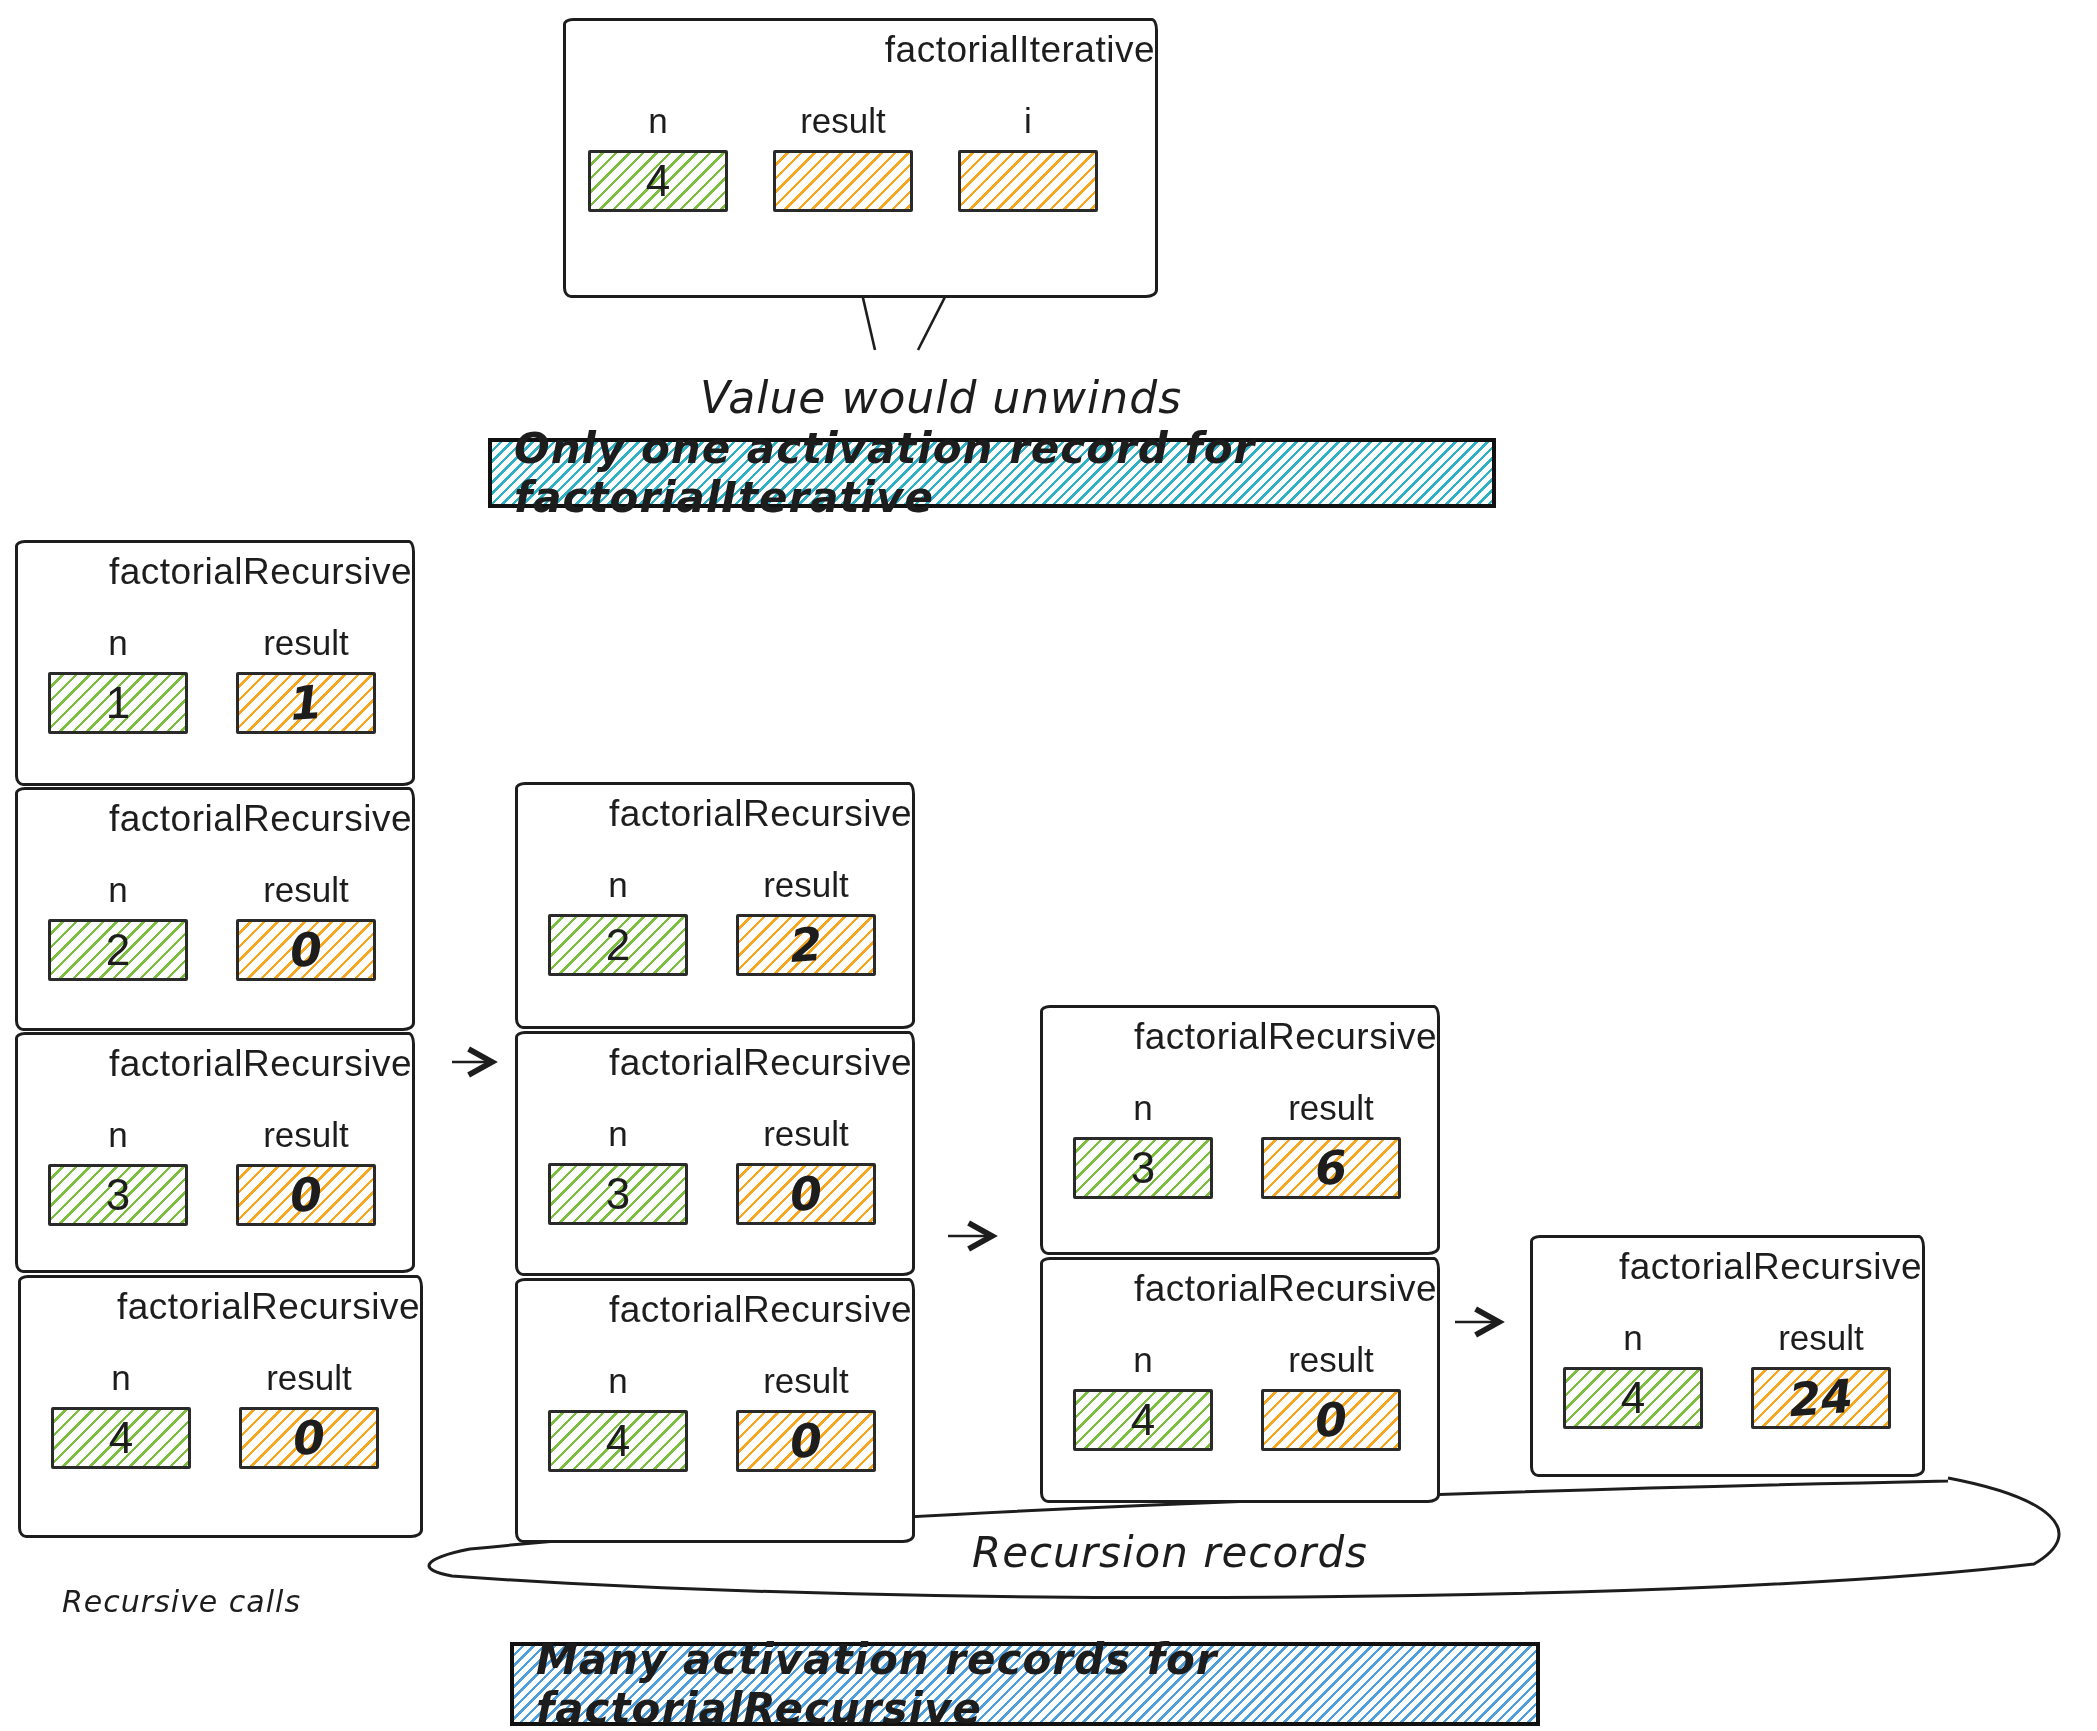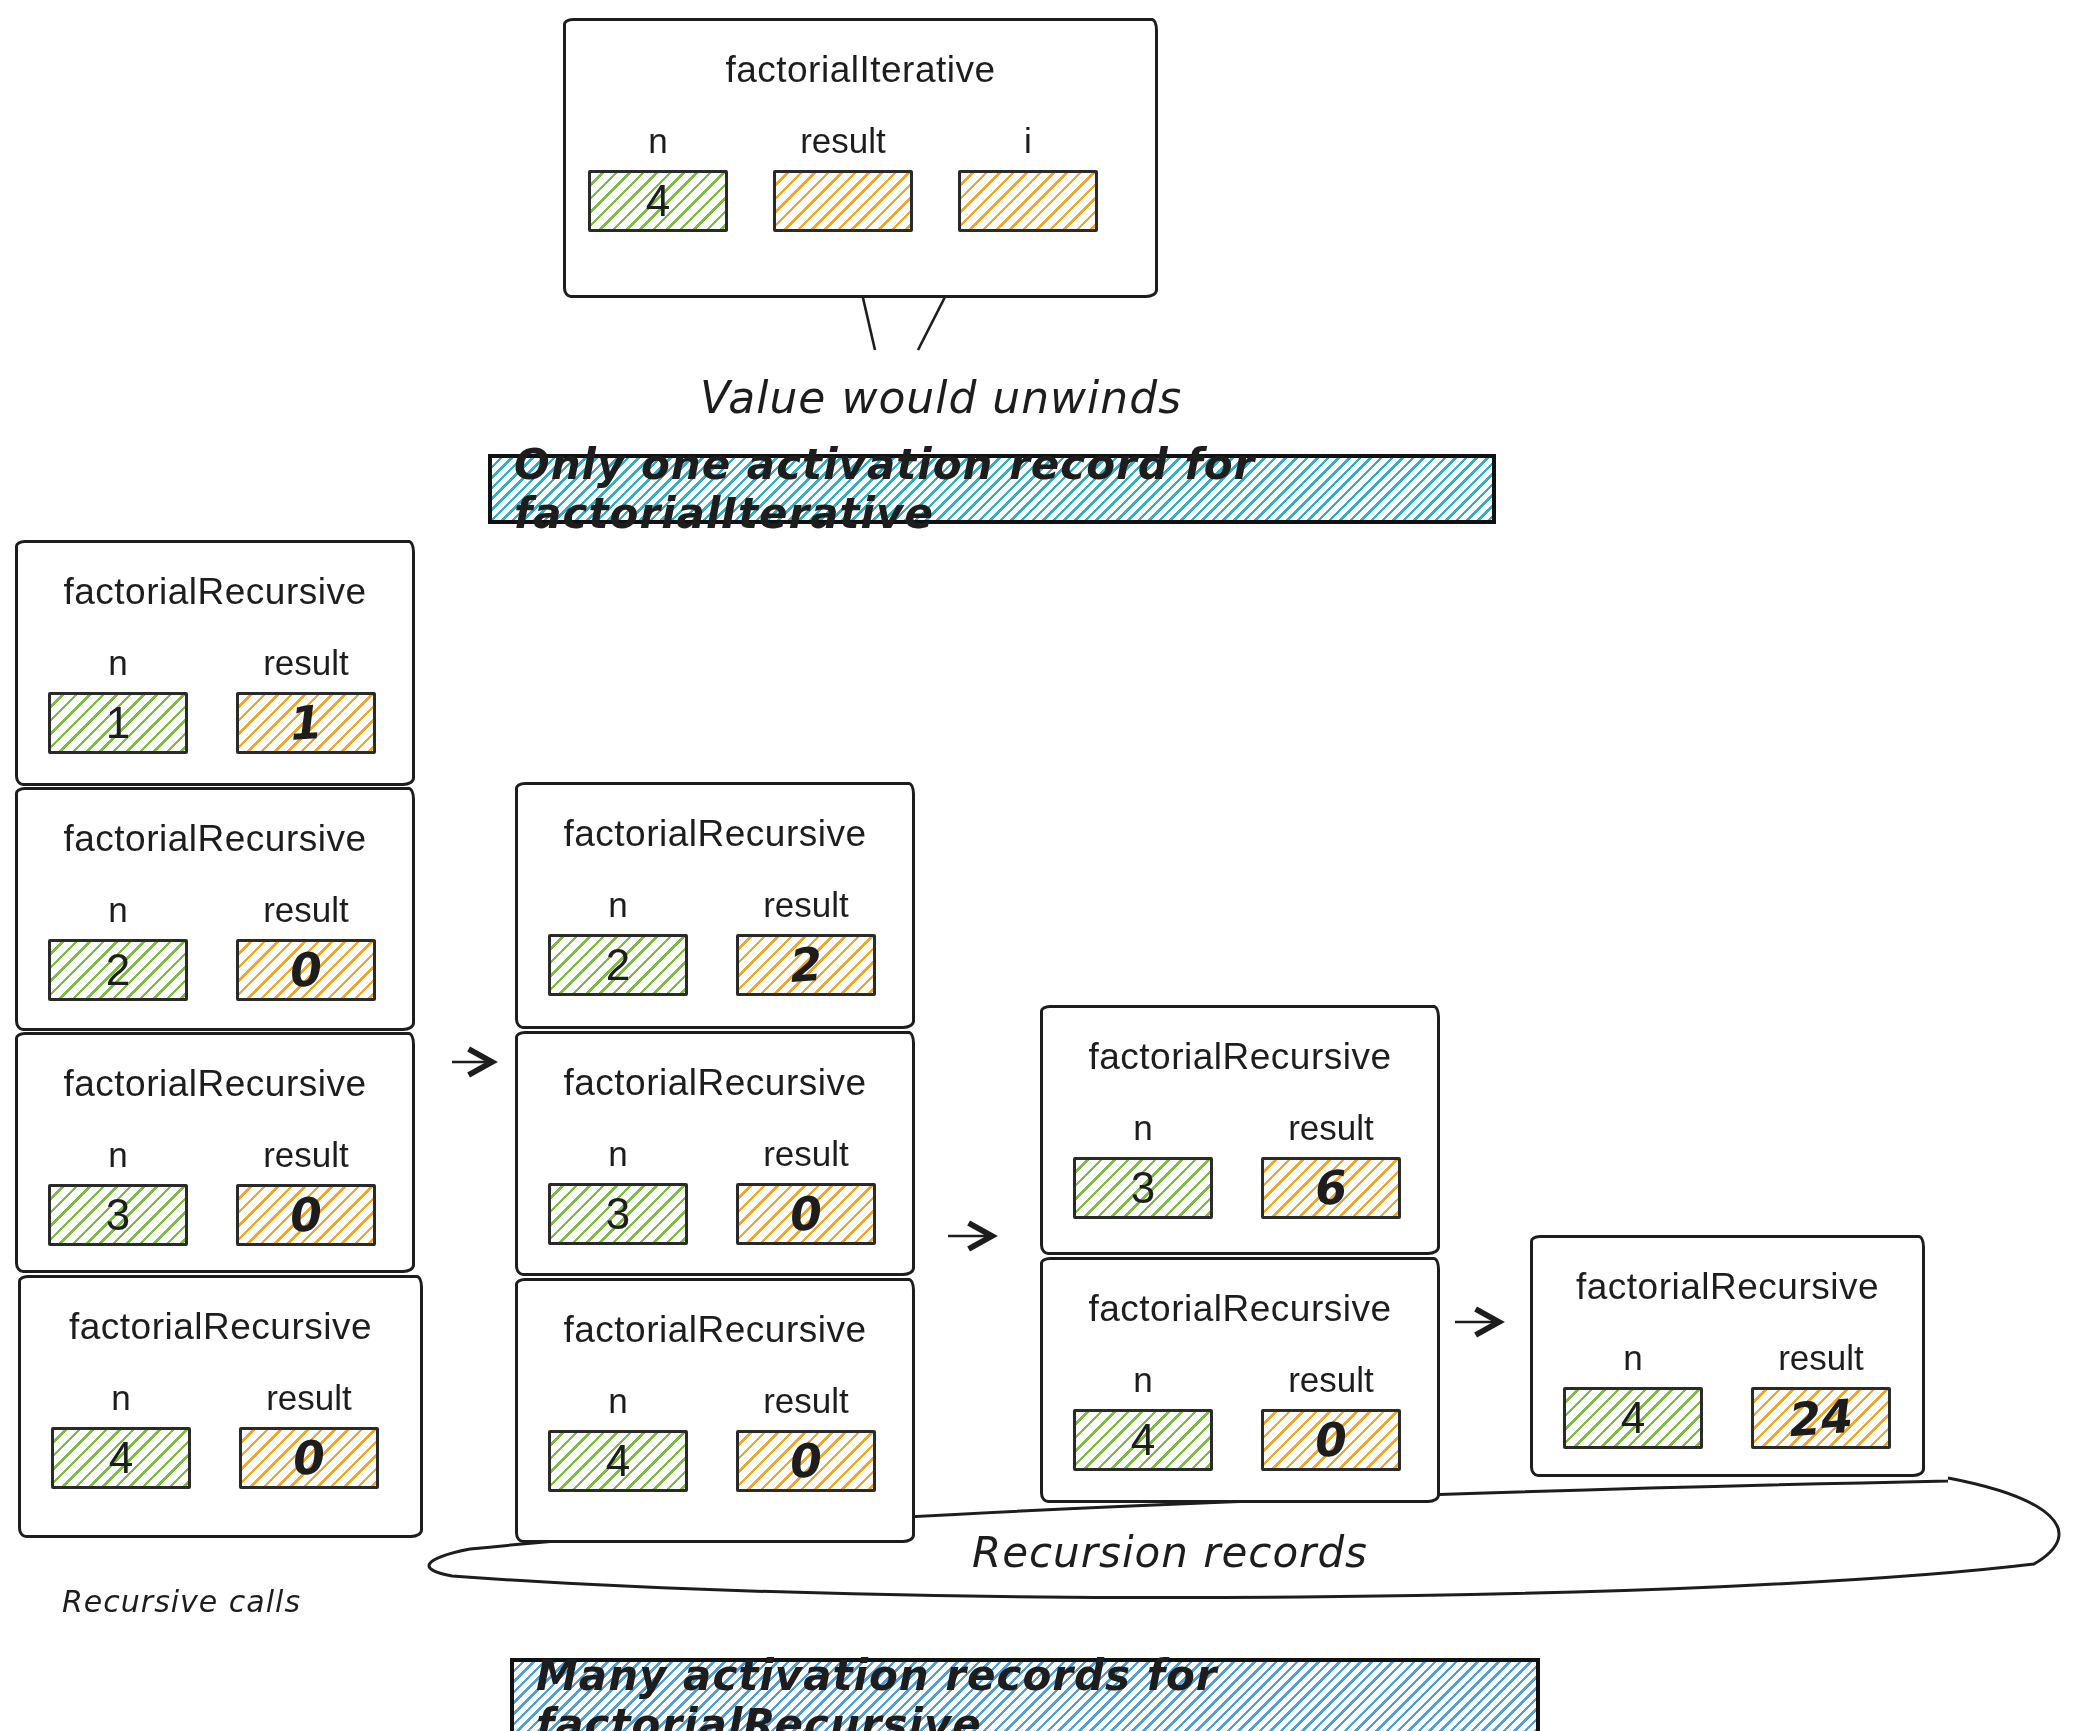--- a/index.html
+++ b/index.html
@@ -16,40 +16,40 @@
     font-family:"Liberation Sans",sans-serif;color:var(--ink);overflow:hidden;
   }
   svg.overlay{position:absolute;left:0;top:0;width:2097px;height:1731px;pointer-events:none;z-index:0}
 
   
   .record{
     position:absolute;background:#fff;border:3px solid var(--ink);z-index:1;
     border-radius:10px 6px 12px 8px / 6px 12px 8px 10px;
     display:flex;flex-direction:column;
   }
-  .rec-title{width:100%;text-align:center;font-size:37px;margin-top:28px;letter-spacing:.5px}
+  .rec-title{width:100%;text-align:right;font-size:37px;margin-top:8px;letter-spacing:.5px}
   .fields{display:flex;gap:48px;margin:30px 0 0 30px}
   .fields.iter{gap:45px;margin-left:22px}
   .field{display:flex;flex-direction:column;align-items:center}
   .flabel{font-size:35px;margin-bottom:9px}
   .vbox{
     width:140px;height:62px;border:3px solid #2a2a2a;border-radius:2px;
     display:flex;align-items:center;justify-content:center;
   }
   .hatch-green{background:repeating-linear-gradient(135deg,rgba(0,0,0,0) 0 7px,var(--green-hatch) 7px 9.5px)}
   .hatch-orange{background:repeating-linear-gradient(135deg,rgba(0,0,0,0) 0 7px,var(--orange-hatch) 7px 9.5px)}
   .val{font-size:44px;line-height:1}
   .hand{font-family:"DejaVu Sans",sans-serif;font-style:italic}
   .val.hand{font-size:46px;font-weight:bold;transform:rotate(-4deg)}
 
   
   .banner{
     position:absolute;border:4px solid #111;z-index:1;
     display:flex;align-items:center;padding-left:22px;
-    font-size:42px;font-weight:bold;letter-spacing:1px;margin-top:16px;
+    font-size:42px;font-weight:bold;letter-spacing:1px;
   }
   .hatch-teal{background:repeating-linear-gradient(135deg,#fff 0 5px,var(--teal-hatch) 5px 7.5px)}
   .hatch-blue{background:repeating-linear-gradient(135deg,#fff 0 5px,var(--blue-hatch) 5px 7.5px)}
 
   .note{position:absolute;z-index:1;font-size:44px;letter-spacing:1px;white-space:nowrap}
 </style>
 </head>
 <body>
 
 <div class="canvas">

